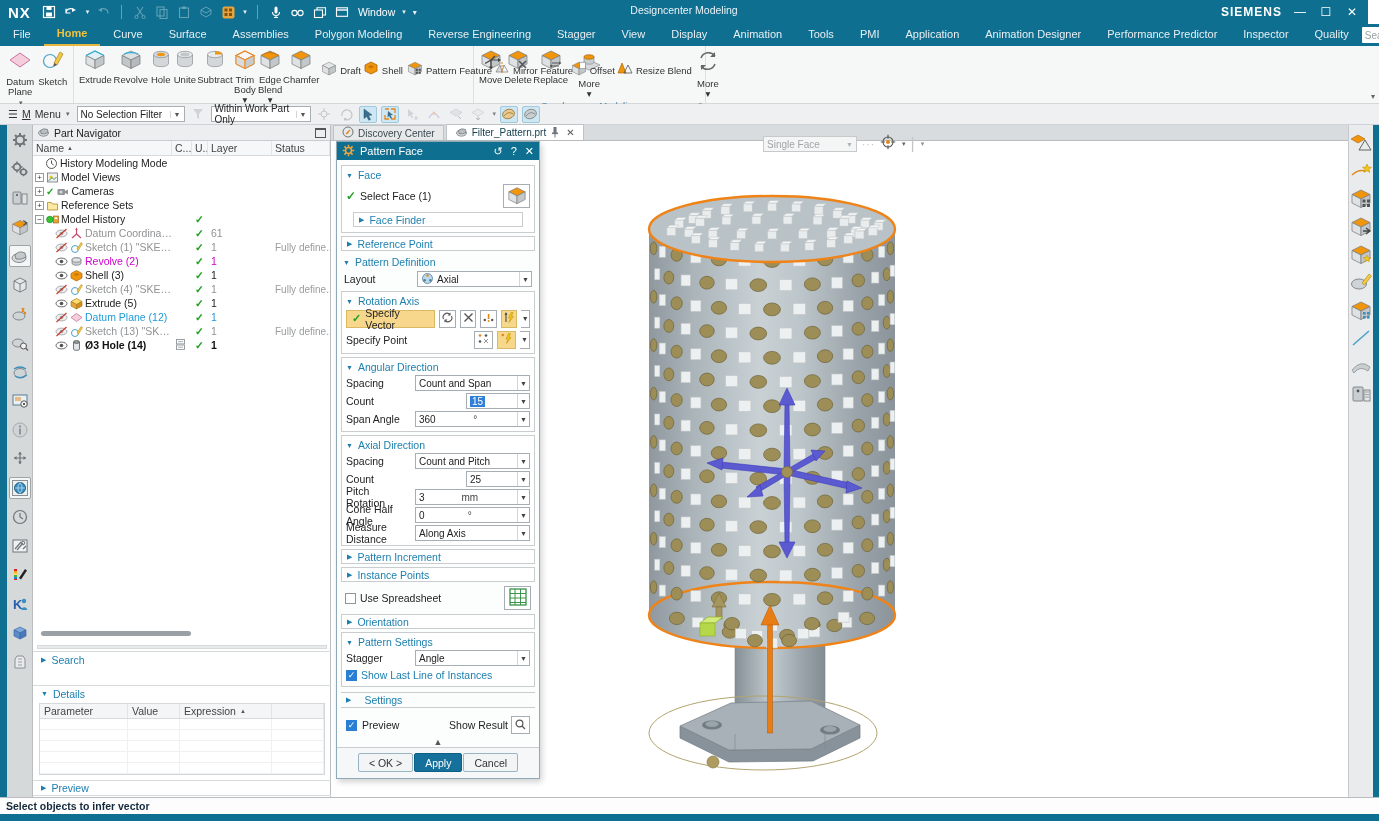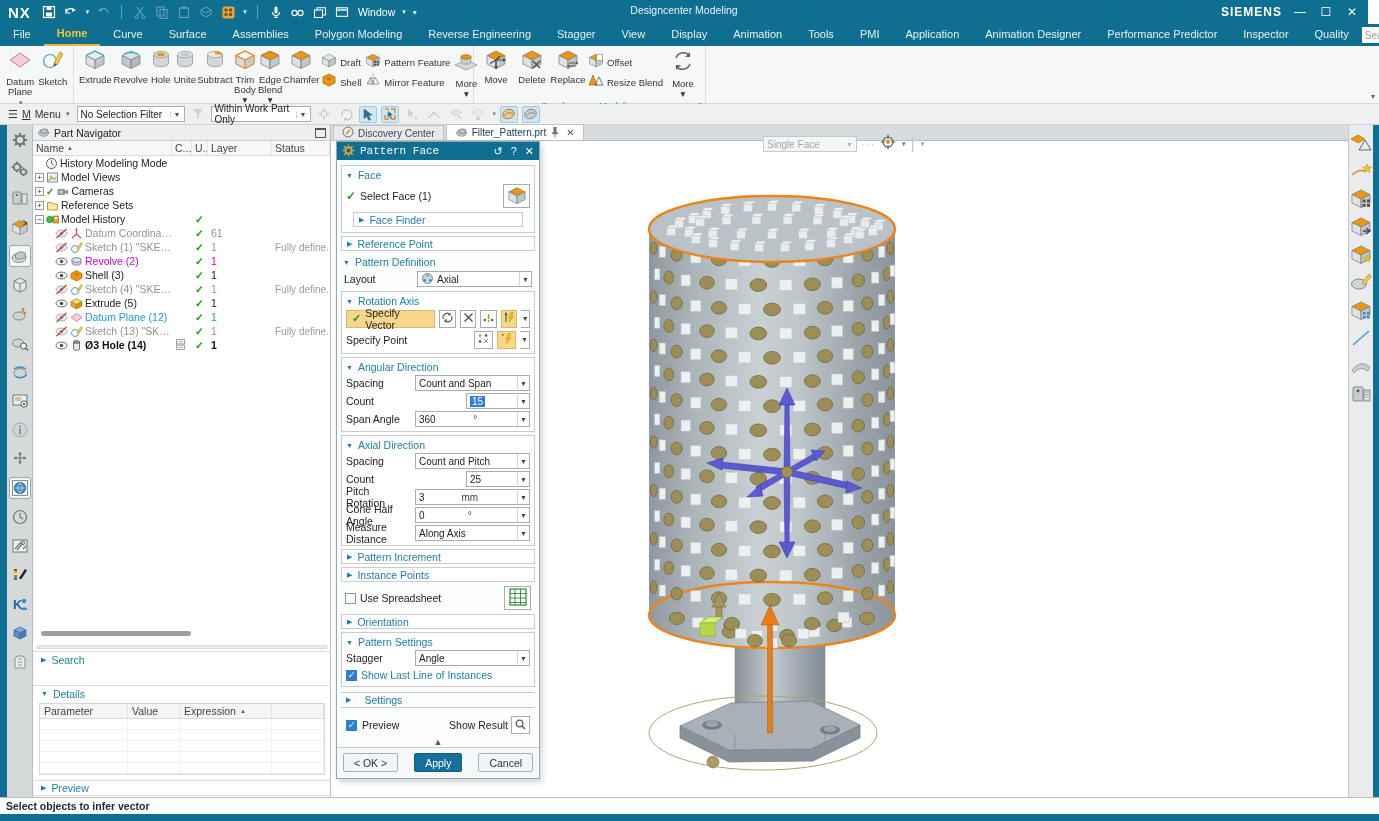--- a/index.html
+++ b/index.html
@@ -28,21 +28,21 @@
   .searchbox{width:158px;height:16px;background:#fff;display:flex;align-items:center;padding:0 3px;border-radius:1px;}
   .searchbox input{border:none;outline:none;flex:1;font-size:10px;color:#333;}
   .searchbox input::placeholder{color:#9aa0a4;}
 
   
   .ribbon{position:absolute;left:0;top:46px;width:1379px;height:58px;background:#f6f7f7;border-bottom:1px solid #d5d8da;display:flex;}
   .rgroup{position:relative;height:100%;display:flex;flex-direction:column;border-right:1px solid #dcdfe0;}
   .ritems{display:flex;flex:1;align-items:flex-start;padding:1px 4px 0;}
   .rbig{width:36px;display:flex;flex-direction:column;align-items:center;gap:0;padding:1px 1px;cursor:default;}
   .rbig .lbl{font-size:9.5px;color:#333;text-align:center;line-height:1.05;margin-top:1px;}
-  .rstackcol{display:flex;flex-direction:column;justify-content:flex-start;gap:2px;padding:6px 2px;}
+  .rstackcol{display:flex;flex-direction:row;justify-content:flex-start;gap:2px;padding:14px 2px;}
   .rsmall{display:flex;align-items:center;gap:3px;height:18px;cursor:default;}
   .rsmall .lbl{font-size:9.5px;color:#333;white-space:nowrap;}
   .glabel{height:13px;display:flex;align-items:center;justify-content:center;font-size:9.5px;color:#4c87a0;position:relative;}
   .glabel .gcaret{position:absolute;right:3px;font-size:7px;color:#777;}
   .ribbon-collapse{position:absolute;right:4px;bottom:2px;color:#666;font-size:8px;}
 
   
   .utilbar{position:absolute;left:0;top:104px;width:1379px;height:21px;background:#eef0f1;border-bottom:1px solid #cfd3d5;display:flex;align-items:center;gap:4px;padding:0 4px;font-size:10.5px;color:#333;}
   .menu-btn{display:flex;align-items:center;gap:4px;padding:1px 4px;}
   .ucombo{height:16px;background:#fff;border:1px solid #a9b0b4;display:flex;align-items:center;font-size:10px;padding:0 2px;color:#222;}
@@ -98,21 +98,21 @@
   .vclose{color:#555;font-size:10px;margin-left:2px;}
   .minibar{position:absolute;left:432px;top:9px;display:flex;align-items:center;gap:5px;}
   .mcombo{width:94px;height:16px;border:1px solid #c6cacc;background:#f4f5f5;color:#a0a6aa;font-size:10px;display:flex;align-items:center;padding:0 3px;}
   .mcombo .dd{margin-left:auto;font-size:7px;color:#b0b4b7;}
   .mdots{color:#b9bdbf;font-size:10px;letter-spacing:1px;}
   .scene{position:absolute;left:0;top:16px;}
 
   
   .dialog{position:absolute;left:336px;top:141px;width:204px;height:638px;background:#fcfdfd;border:1px solid #8fa9b6;box-shadow:2px 3px 6px rgba(0,0,0,.18);font-size:10.5px;color:#222;display:flex;flex-direction:column;}
   .dhead{height:18px;background:#0e6f90;color:#fff;display:flex;align-items:center;gap:5px;padding:0 5px;flex:0 0 auto;}
-  .dhead .dtitle{font-size:11px;font-family:Liberation Mono, monospace;}
+  .dhead .dtitle{font-size:11px;}
   .dhead .dico{margin-left:auto;display:flex;gap:8px;font-size:11px;}
   .dbody{flex:1;overflow:hidden;padding:2px 3px;}
   .dsec{border:1px solid #c9cdd0;background:#fff;margin:3px 1px;padding:2px 4px 3px;}
   .dbar{border:1px solid #c9cdd0;background:#fff;margin:3px 1px;height:15px;display:flex;align-items:center;gap:5px;padding:0 5px;color:#1c7fae;}
   .dsect-title{color:#1c7fae;display:flex;align-items:center;gap:5px;height:14px;}
   .tri{font-size:7px;color:#1c7fae;}
   .drow{display:flex;align-items:center;height:18px;gap:4px;}
   .drow .dlabel{flex:1;color:#222;}
   .combo{width:115px;height:16px;border:1px solid #a6adb3;background:#fff;display:flex;align-items:center;padding:0 0 0 3px;font-size:10px;color:#222;}
   .combo .dd{margin-left:auto;width:12px;text-align:center;font-size:7px;color:#444;border-left:1px solid #d3d6d8;align-self:stretch;display:flex;align-items:center;justify-content:center;}
@@ -123,21 +123,21 @@
   .sqbtn{width:19px;height:18px;border:1px solid #a6adb3;background:#fff;display:inline-flex;align-items:center;justify-content:center;}
   .sqbtn.y{background:#f6d78c;border-color:#d9b964;}
   .ddmini{width:10px;height:18px;display:inline-flex;align-items:center;justify-content:center;font-size:7px;color:#444;border:1px solid #a6adb3;background:#fff;border-left:none;}
   .bigbtn{width:27px;height:24px;border:1px solid #a6adb3;background:#fff;display:inline-flex;align-items:center;justify-content:center;margin-left:auto;}
   .chk{width:11px;height:11px;border:1px solid #8f969a;background:#fff;display:inline-flex;align-items:center;justify-content:center;font-size:9px;color:#fff;flex:0 0 auto;}
   .chk.on{background:#2a7fd4;border-color:#2a7fd4;}
   .settingsbar{border-top:1px solid #c9cdd0;border-bottom:1px solid #c9cdd0;margin:5px 1px;height:16px;display:flex;align-items:center;gap:13px;padding:0 5px;color:#1c7fae;background:#fbfcfc;}
   .prevrow{display:flex;align-items:center;gap:5px;padding:3px 6px;}
   .showresult{margin-left:auto;display:flex;align-items:center;gap:3px;color:#222;}
   .collapsetri{text-align:center;color:#555;font-size:9px;height:12px;}
-  .dbtns{border-top:1px solid #c9cdd0;display:flex;justify-content:center;gap:16px;padding:5px 0 6px;background:#f6f7f8;}
+  .dbtns{border-top:1px solid #c9cdd0;display:flex;justify-content:center;gap:1px;padding:5px 0 6px;background:#f6f7f8;}
   .btn{height:19px;padding:0 10px;border:1px solid #9ab4c4;background:#f2f4f5;font-size:10.5px;color:#333;display:inline-flex;align-items:center;border-radius:2px;}
   .btn.primary{background:#15719b;border-color:#0e5f84;color:#fff;}
 
   
   .statusbar{position:absolute;left:0;top:797px;width:1379px;height:17px;background:#fdfdfd;border-top:1px solid #b9bdbf;display:flex;align-items:center;padding:0 6px;font-size:10.5px;font-weight:bold;color:#14293c;}
   .bottomframe{position:absolute;left:0;top:814px;width:1379px;height:7px;background:#0e6f90;}
 </style>
 </head>
 <body>
 

